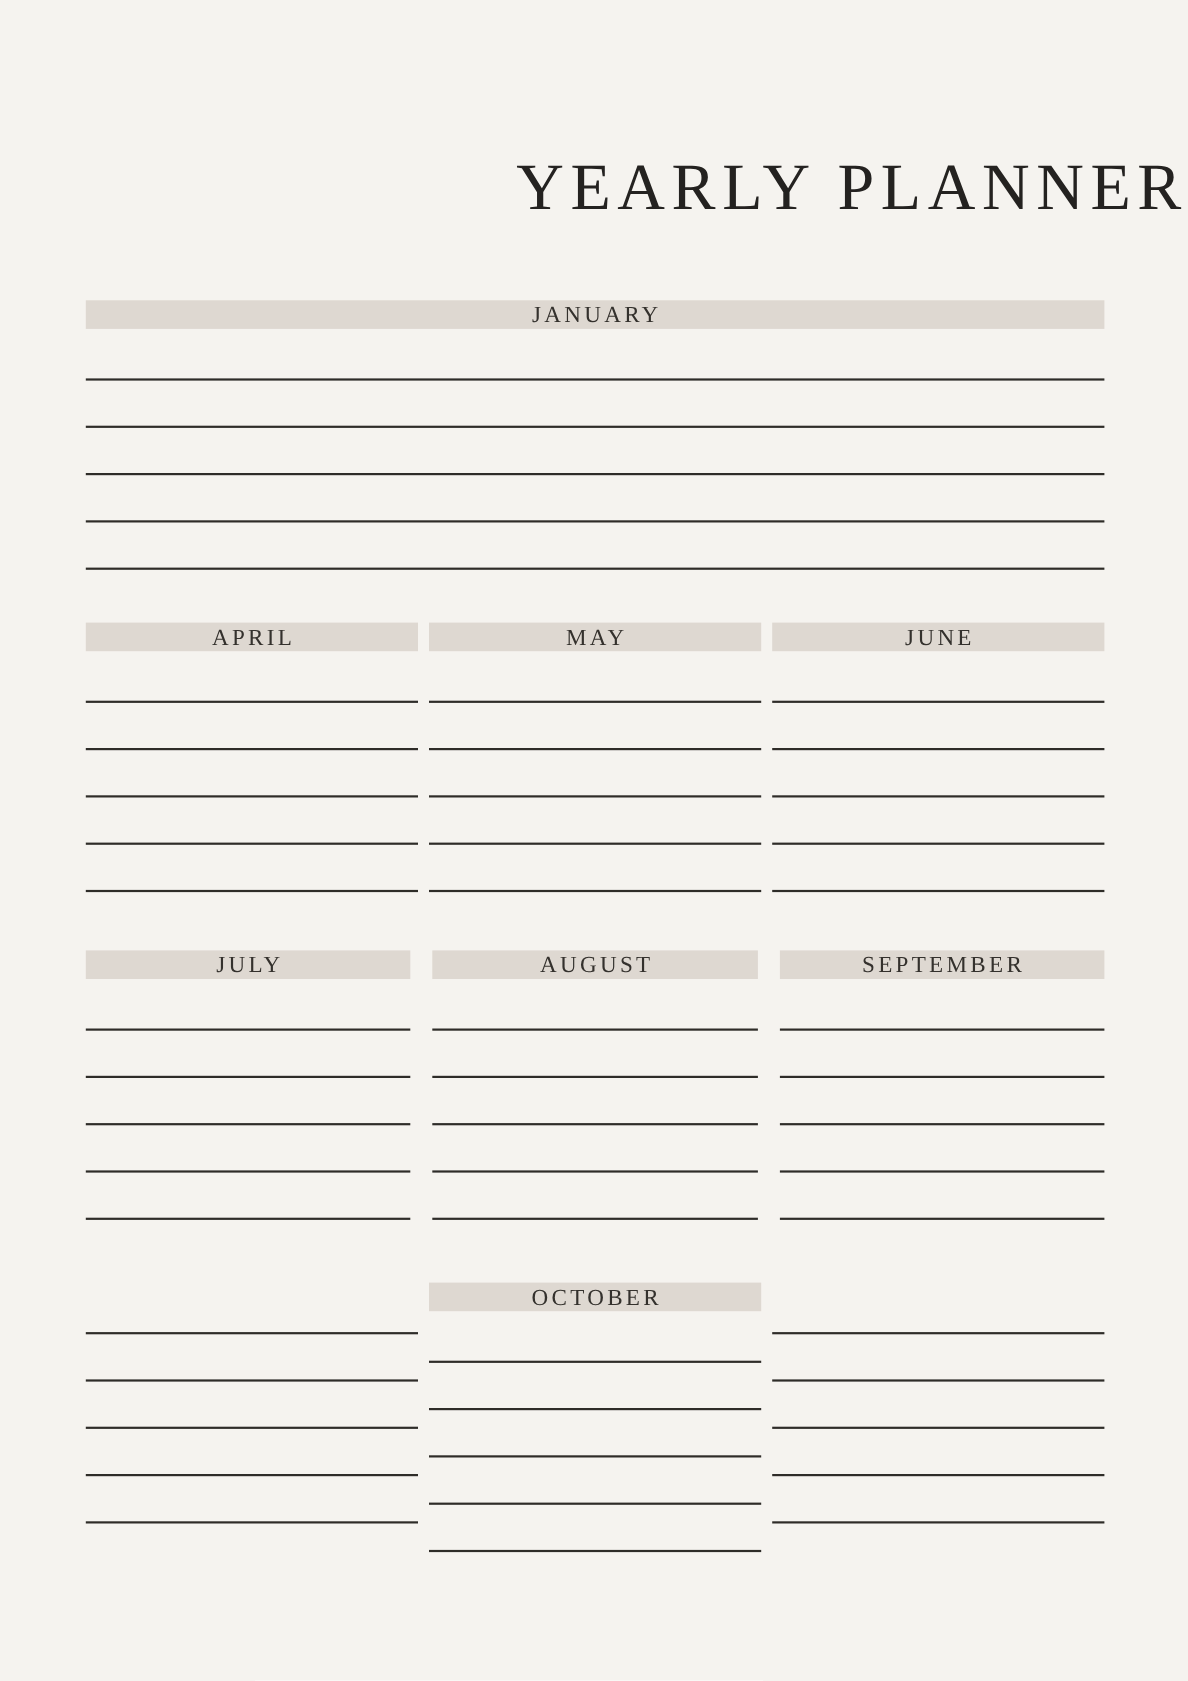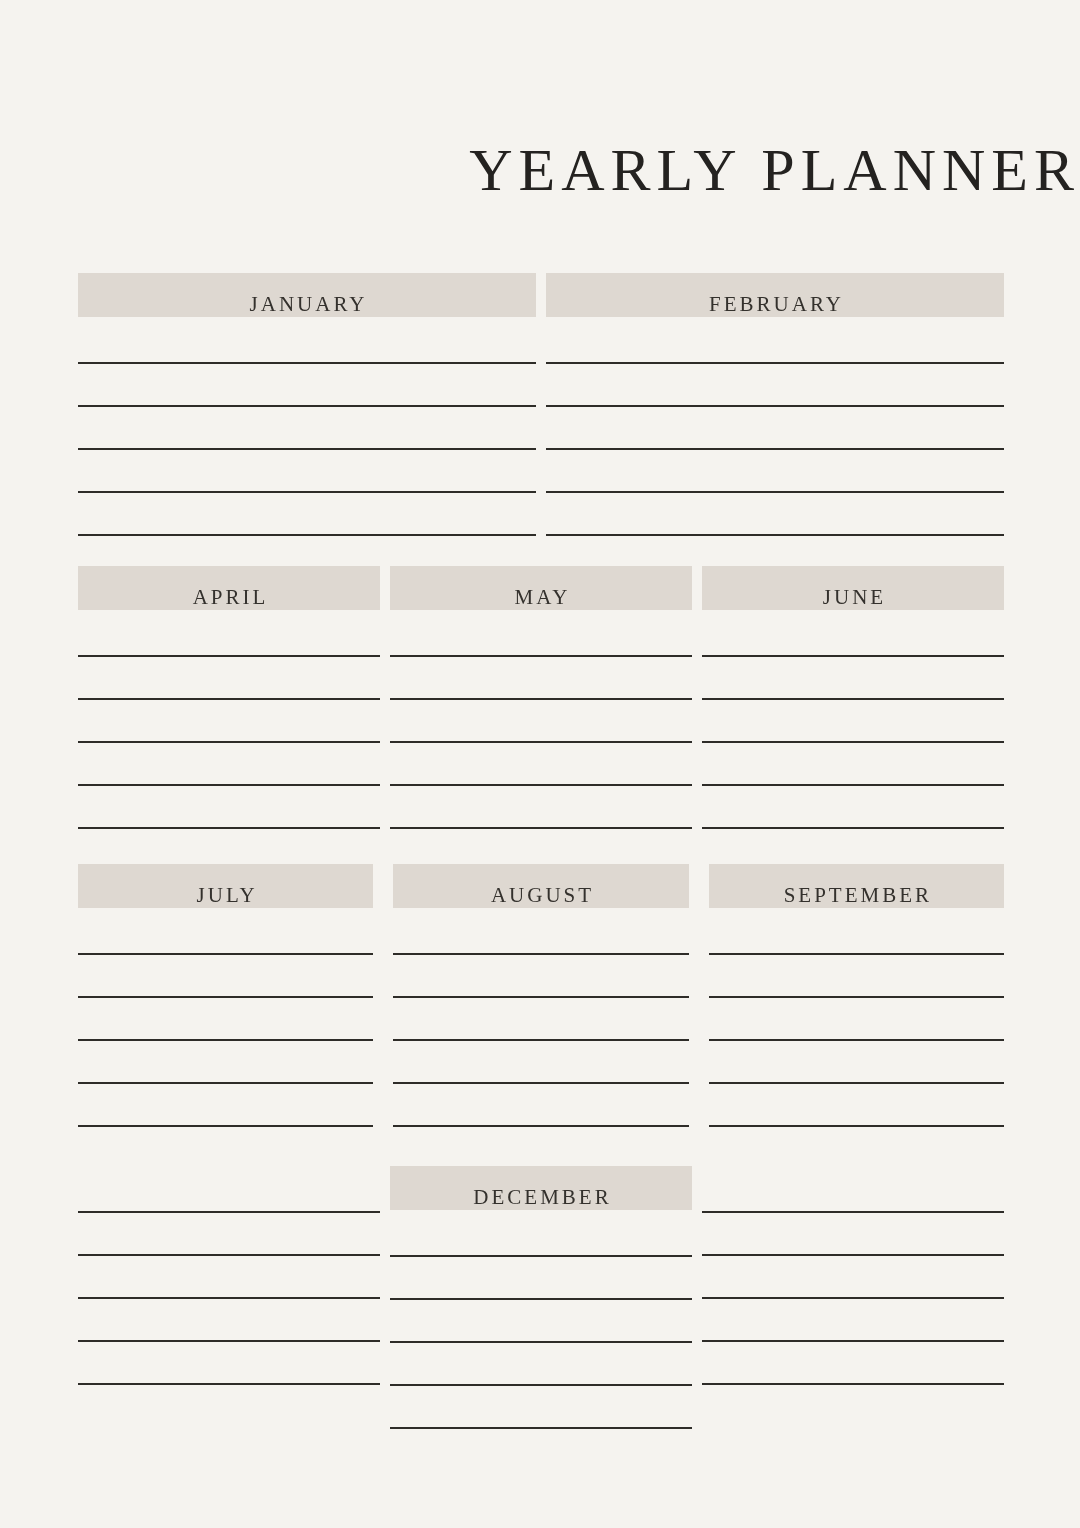--- a/index.html
+++ b/index.html
@@ -42,21 +42,21 @@
   }
   .row-1 { top: 273px; }
   .row-2 { top: 566px; }
   .row-3 { top: 864px; gap: 20px; }
   .row-4 { top: 1166px; }
   .month {
     flex: 1 1 0;
     min-width: 0;
   }
   .month-header {
-    height: 44px;
+    height: 26px;
     background: var(--header-bar);
     display: flex;
     align-items: flex-end;
     justify-content: center;
   }
   .month-label {
     font-size: 21px;
     letter-spacing: 3px;
     padding-left: 3px; 
     color: var(--label-text);
@@ -82,32 +82,20 @@
         <span class="month-label">JANUARY</span>
       </div>
       <div class="month-lines">
           <div class="writing-line"></div>
           <div class="writing-line"></div>
           <div class="writing-line"></div>
           <div class="writing-line"></div>
           <div class="writing-line"></div>
         </div>
     </section>
-    <section class="month">
-      <div class="month-header">
-        <span class="month-label">FEBRUARY</span>
-      </div>
-      <div class="month-lines">
-          <div class="writing-line"></div>
-          <div class="writing-line"></div>
-          <div class="writing-line"></div>
-          <div class="writing-line"></div>
-          <div class="writing-line"></div>
-        </div>
-    </section>
   </div>
 
   <div class="month-row row-2">
     <section class="month">
       <div class="month-header">
         <span class="month-label">APRIL</span>
       </div>
       <div class="month-lines">
           <div class="writing-line"></div>
           <div class="writing-line"></div>
@@ -186,21 +174,21 @@
       <div class="month-lines">
           <div class="writing-line"></div>
           <div class="writing-line"></div>
           <div class="writing-line"></div>
           <div class="writing-line"></div>
           <div class="writing-line"></div>
         </div>
     </section>
     <section class="month">
       <div class="month-header">
-        <span class="month-label">DECEMBER</span>
+        <span class="month-label">OCTOBER</span>
       </div>
       <div class="month-lines">
           <div class="writing-line"></div>
           <div class="writing-line"></div>
           <div class="writing-line"></div>
           <div class="writing-line"></div>
           <div class="writing-line"></div>
         </div>
     </section>
     <section class="month">

